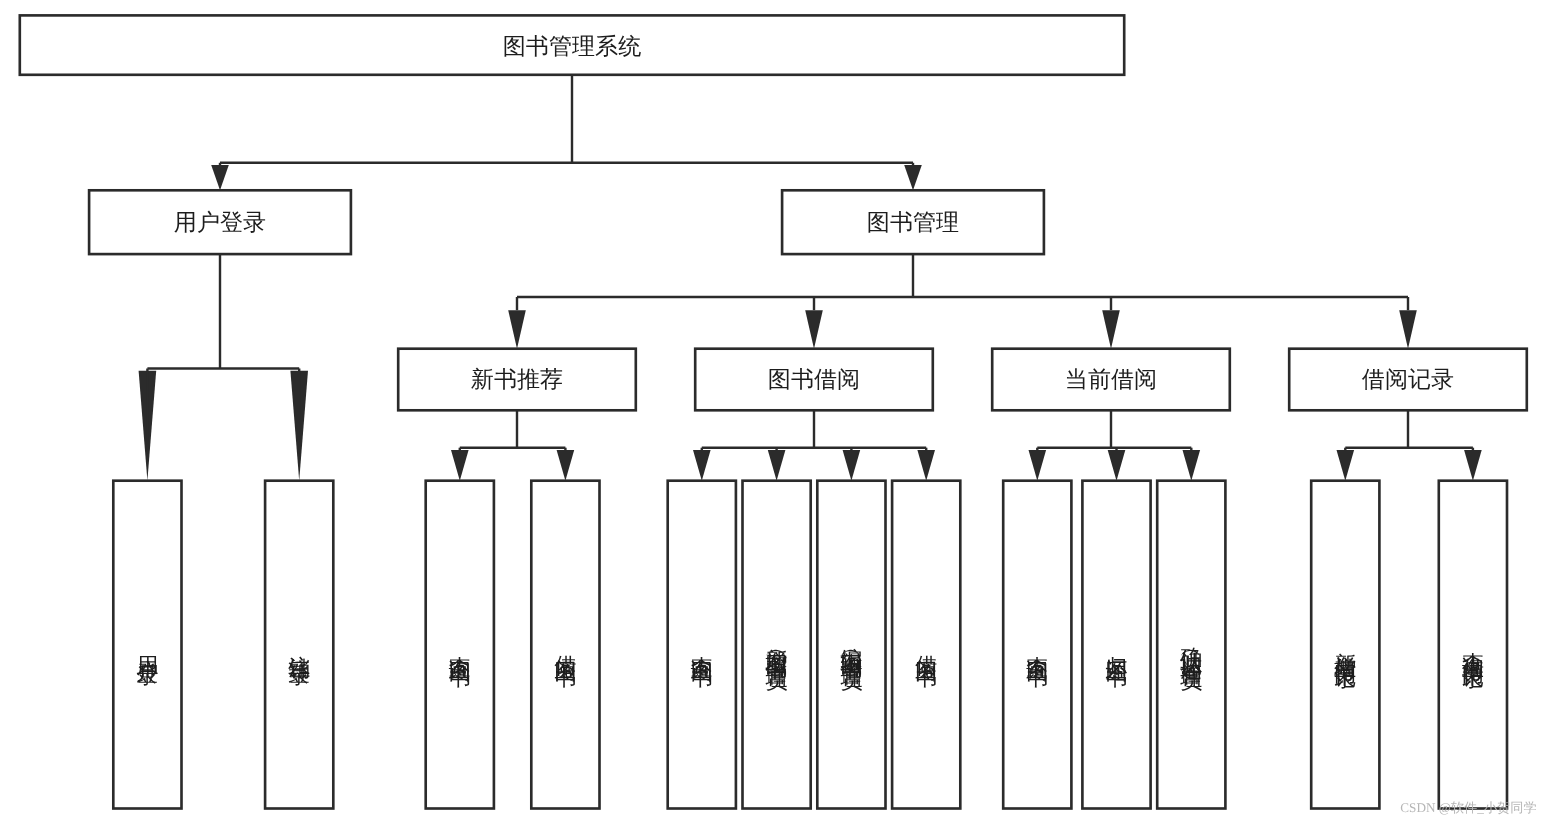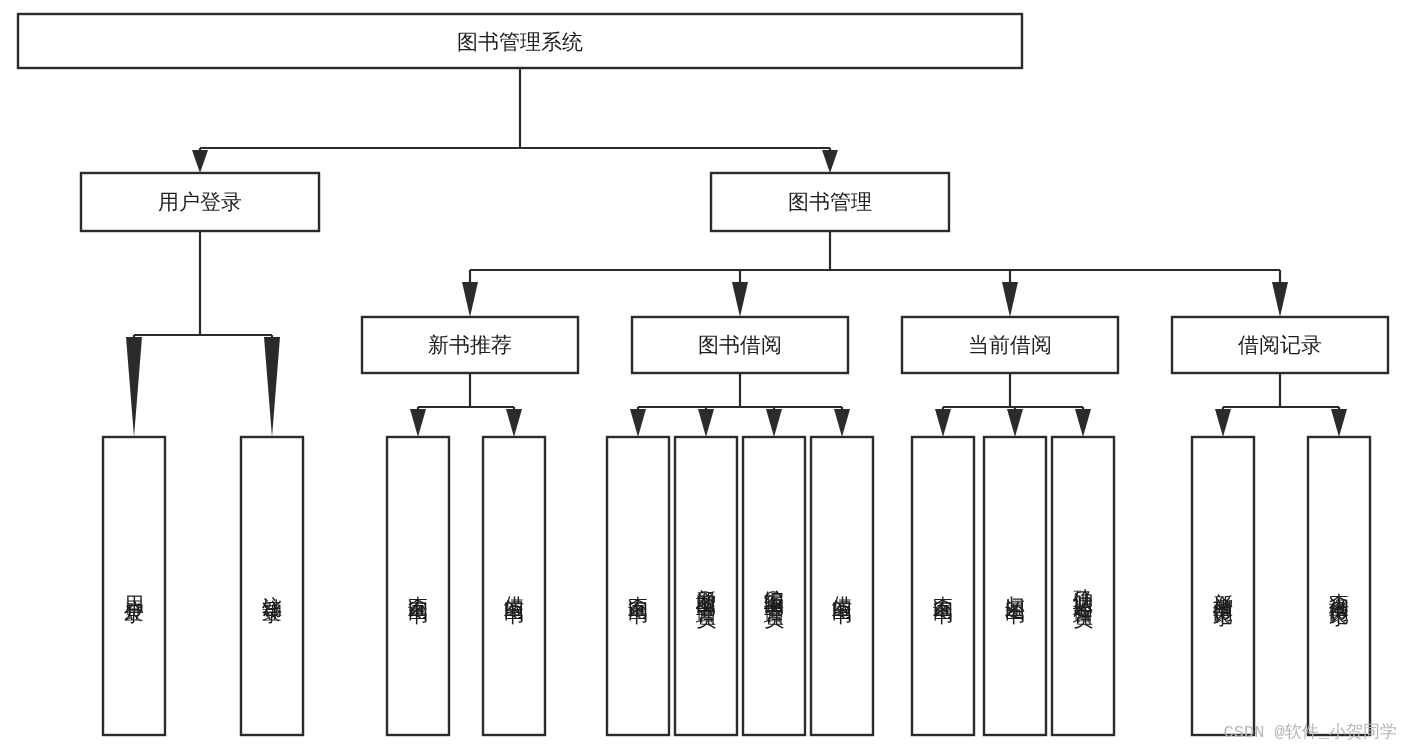--- a/index.html
+++ b/index.html
@@ -62,22 +62,22 @@
     align-items: center;
     justify-content: center;
     white-space: nowrap;
     pointer-events: none;
     user-select: none;
   }
   .watermark {
     position: absolute;
     right: 8px;
     bottom: 4px;
-    font-family: Liberation Mono, monospace;
-    font-size: 17px;
+    font-family: Liberation Serif, serif;
+    font-size: 12px;
     color: #b6b6b6;
     white-space: nowrap;
     user-select: none;
   }
 </style>
 </head>
 <body>
 
 <div id="diagram-root">
 

